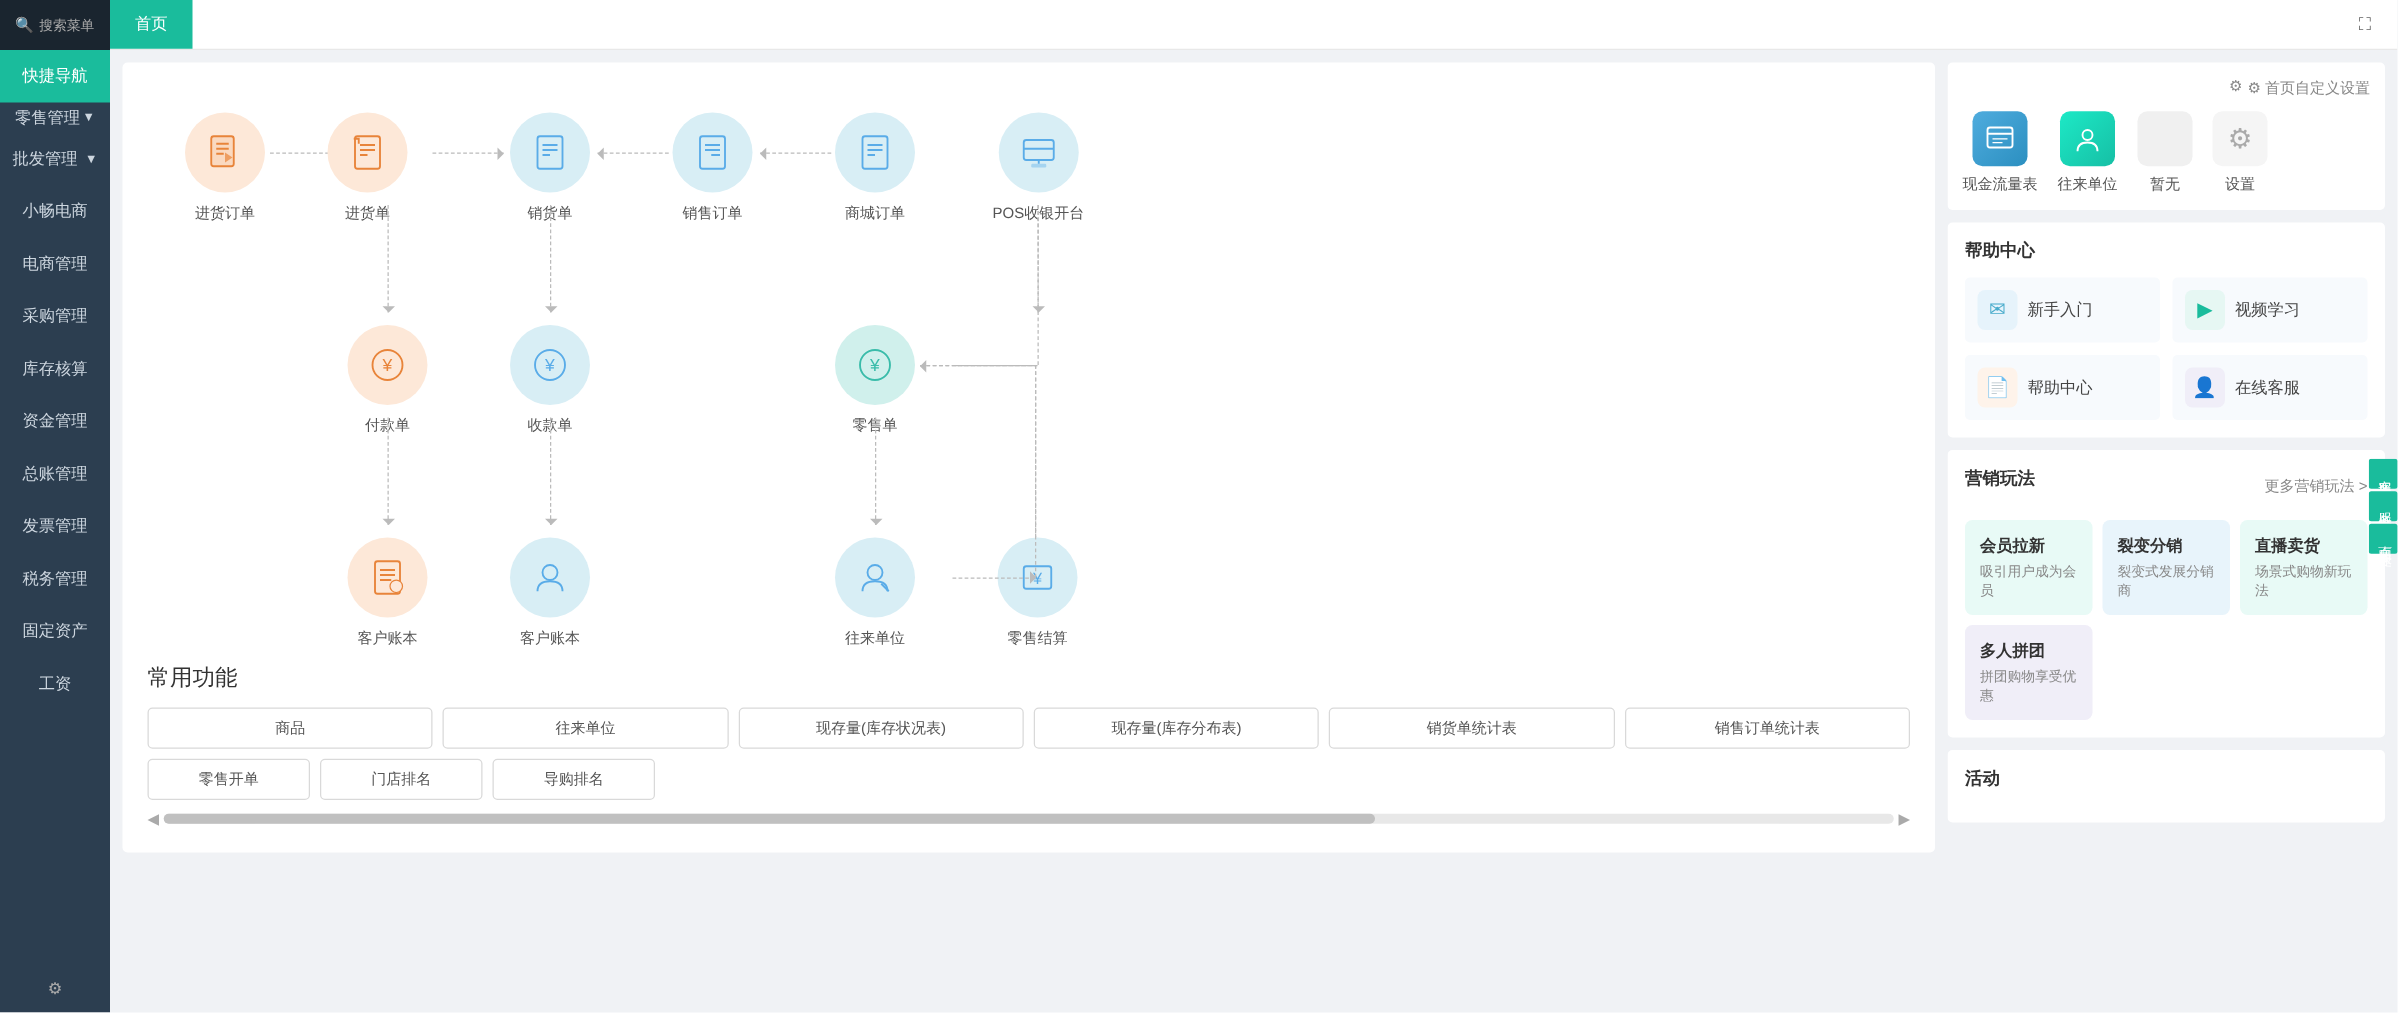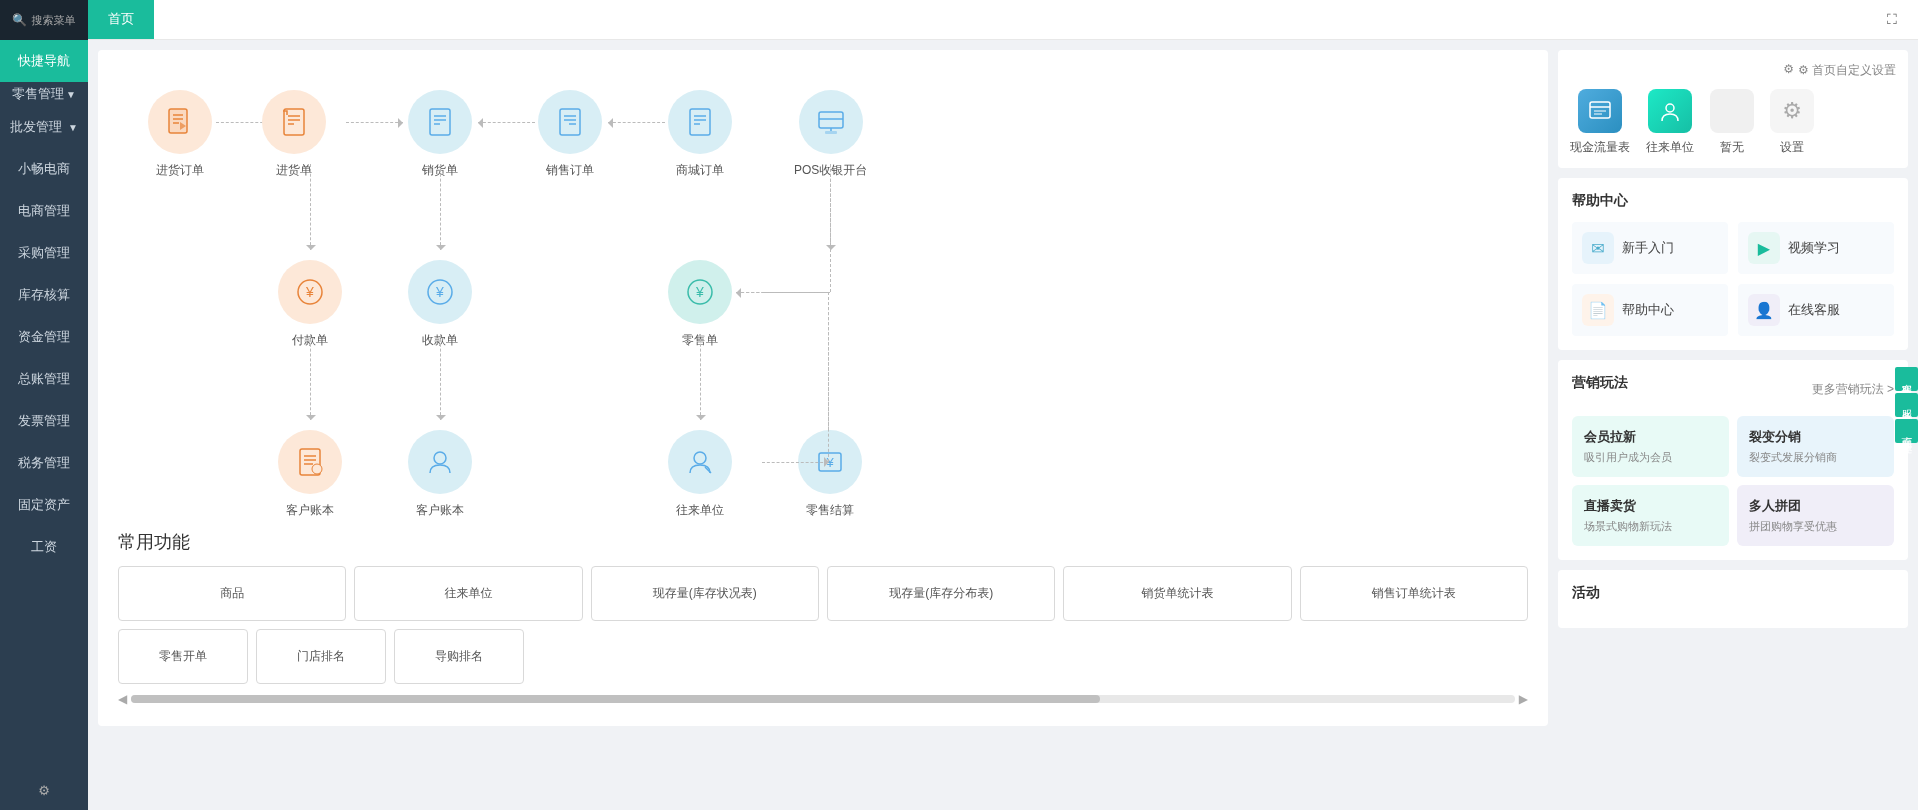--- a/index.html
+++ b/index.html
@@ -124,21 +124,21 @@
     .btn-grid {
       display: grid;
       grid-template-columns: repeat(6, 1fr);
       gap: 8px;
       margin-bottom: 8px;
     }
     .func-btn {
       background: #fff;
       border: 1px solid #d9d9d9;
       border-radius: 4px;
-      padding: 18px 4px;
+      padding: 7px 4px;
       text-align: center;
       font-size: 12px;
       color: #555;
       cursor: pointer;
     }
 
     .scrollbar-area {
       display: flex;
       align-items: center;
       gap: 4px;
@@ -262,21 +262,21 @@
     }
     .panel-header {
       display: flex;
       justify-content: space-between;
       align-items: center;
       margin-bottom: 12px;
     }
     .more-link { font-size: 12px; color: #888; cursor: pointer; }
     .marketing-grid {
       display: grid;
-      grid-template-columns: 1fr 1fr;
+      grid-template-columns: 1fr 1fr 1fr;
       gap: 8px;
     }
     .marketing-item {
       background: #f0f8ff;
       border-radius: 6px;
       padding: 12px;
       cursor: pointer;
     }
     .marketing-item.teal-bg { background: #e8faf6; }
     .marketing-item.blue-bg { background: #e8f4fb; }

